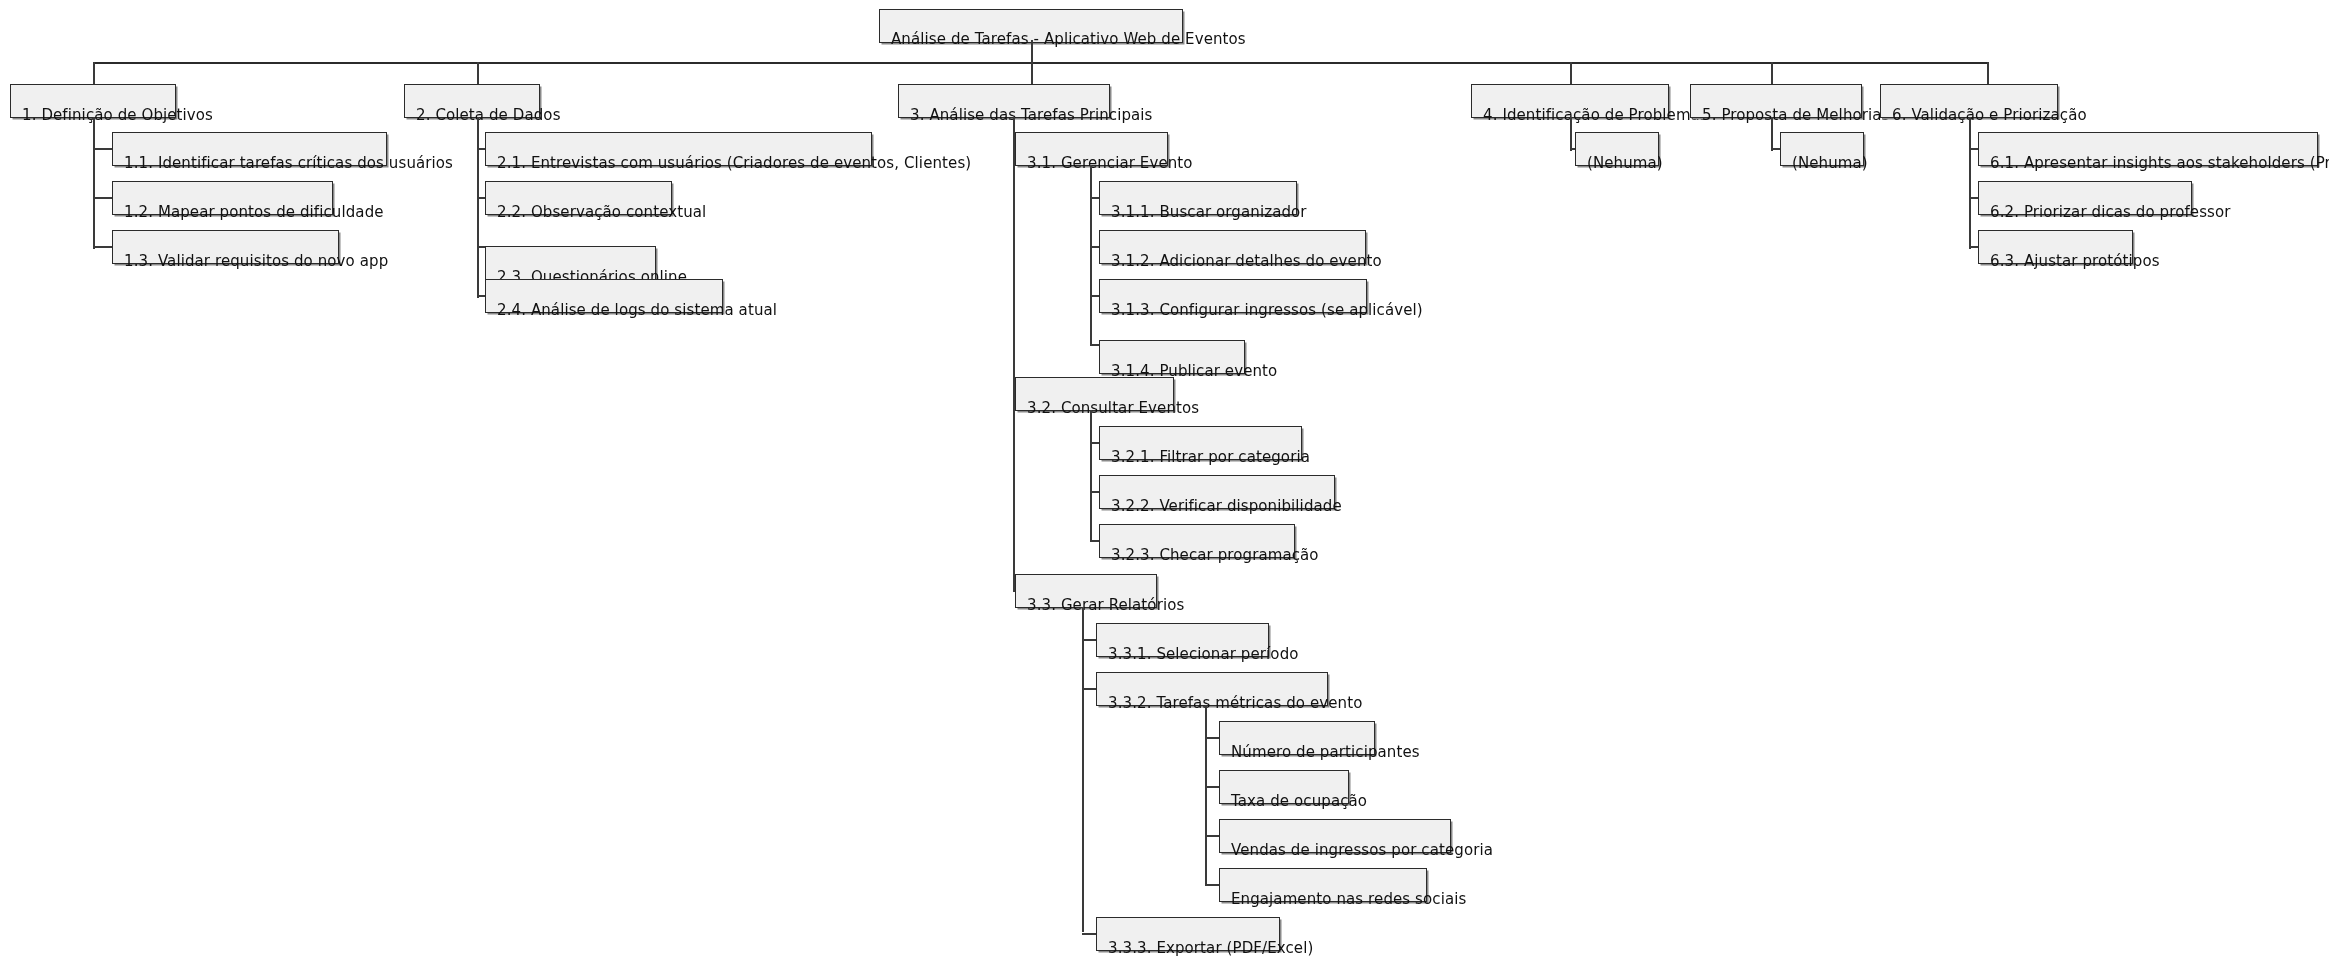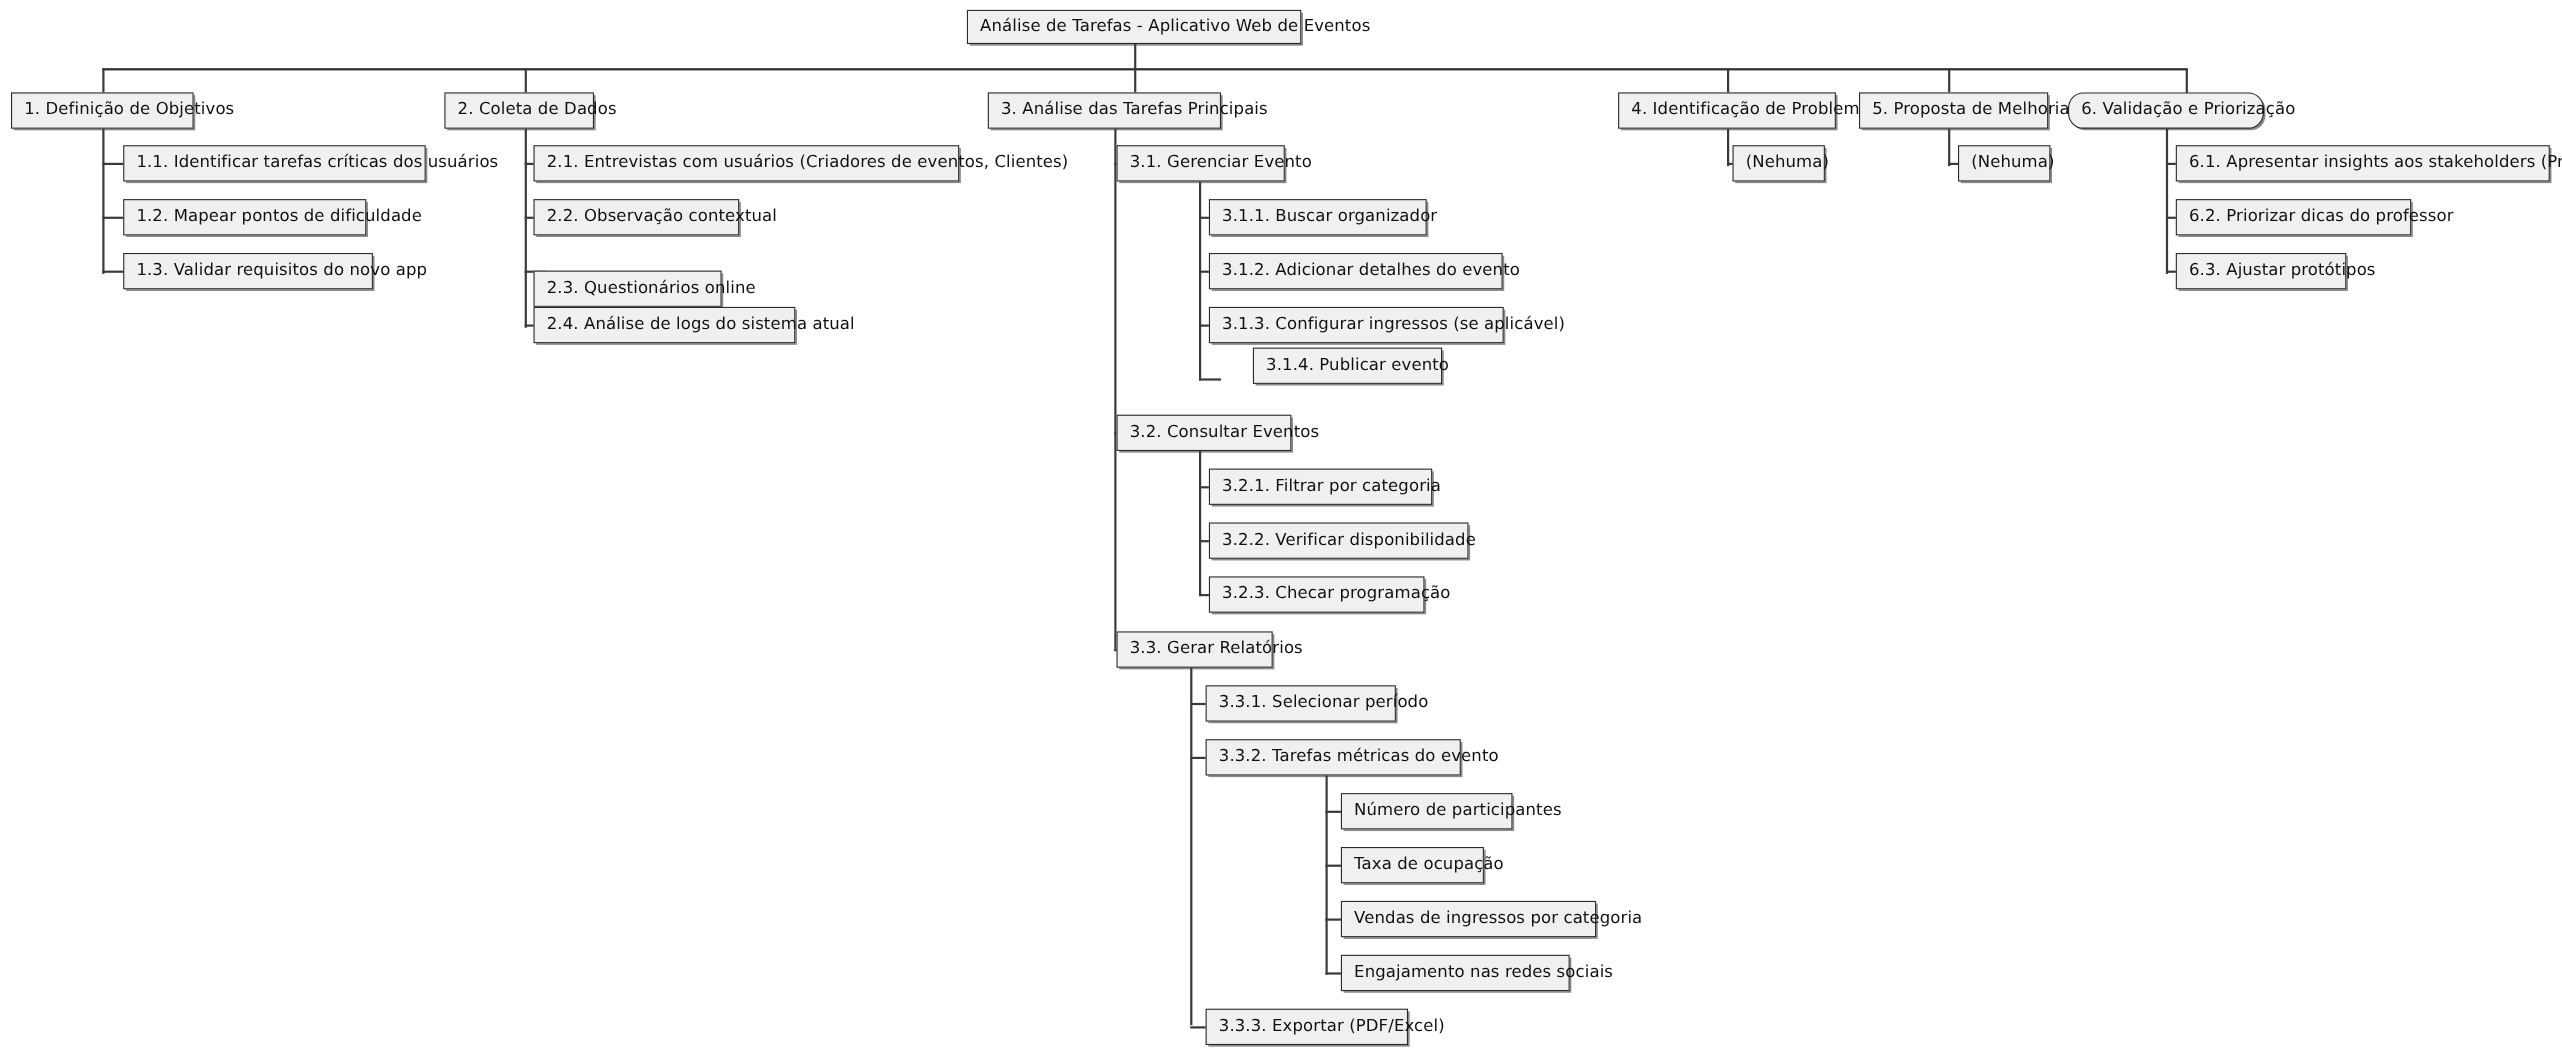--- a/index.html
+++ b/index.html
@@ -17,21 +17,21 @@
   }
   
   .node {
     position: absolute;
     box-sizing: border-box;
     background: #f0f0f0;
     border: 1.6px solid #2b2b2b;
     box-shadow: 2px 2px 0 -0.5px #8a8a8a;
     height: 33px;
     line-height: 29px;
-    padding: 0 11px;
+    padding: 16px 11px;
     font-size: 15px;
     color: #111111;
     white-space: nowrap;
     letter-spacing: 0.1px;
   }
   .node.root {
     height: 31px;
     line-height: 27px;
   }
   
@@ -103,21 +103,21 @@
   <div class="hline" style="left:1090px; top:197px; width:20px;"></div>
   <div class="node" style="left:1099px; top:181px; width:198px;">3.1.1. Buscar organizador</div>
 
   <div class="hline" style="left:1090px; top:246px; width:20px;"></div>
   <div class="node" style="left:1099px; top:230px; width:267px;">3.1.2. Adicionar detalhes do evento</div>
 
   <div class="hline" style="left:1090px; top:295px; width:20px;"></div>
   <div class="node" style="left:1099px; top:279px; width:268px;">3.1.3. Configurar ingressos (se aplicável)</div>
 
   <div class="hline" style="left:1090px; top:344px; width:20px;"></div>
-  <div class="node" style="left:1099px; top:316px; width:172px;margin-left:40px;">3.1.4. Publicar evento</div>
+  <div class="node" style="left:1099px; top:340px; width:146px;">3.1.4. Publicar evento</div>
 
   <div class="hline" style="left:1013px; top:393px; width:20px;"></div>
   <div class="node" style="left:1015px; top:377px; width:159px;">3.2. Consultar Eventos</div>
   <div class="vline" style="left:1090px; top:410px; height:132px;"></div>
 
   <div class="hline" style="left:1090px; top:442px; width:20px;"></div>
   <div class="node" style="left:1099px; top:426px; width:203px;">3.2.1. Filtrar por categoria</div>
 
   <div class="hline" style="left:1090px; top:491px; width:20px;"></div>
   <div class="node" style="left:1099px; top:475px; width:236px;">3.2.2. Verificar disponibilidade</div>
@@ -158,21 +158,21 @@
   <div class="hline" style="left:1570px; top:148px; width:20px;"></div>
   <div class="node" style="left:1575px; top:132px; width:84px;">(Nehuma)</div>
 
   <div class="vline" style="left:1771px; top:62px; height:24px;"></div>
   <div class="node" style="left:1690px; top:84px; width:172px;">5. Proposta de Melhorias</div>
   <div class="vline" style="left:1771px; top:117px; height:34px;"></div>
   <div class="hline" style="left:1771px; top:148px; width:20px;"></div>
   <div class="node" style="left:1780px; top:132px; width:84px;">(Nehuma)</div>
 
   <div class="vline" style="left:1987px; top:62px; height:24px;"></div>
-  <div class="node" style="left:1880px; top:84px; width:178px;border-radius:14px;">6. Validação e Priorização</div>
+  <div class="node" style="left:1880px; top:84px; width:178px;">6. Validação e Priorização</div>
   <div class="vline" style="left:1969px; top:117px; height:132px;"></div>
 
   <div class="hline" style="left:1969px; top:148px; width:20px;"></div>
   <div class="node" style="left:1978px; top:132px; width:340px;">6.1. Apresentar insights aos stakeholders (Prof. John)</div>
 
   <div class="hline" style="left:1969px; top:197px; width:20px;"></div>
   <div class="node" style="left:1978px; top:181px; width:214px;">6.2. Priorizar dicas do professor</div>
 
   <div class="hline" style="left:1969px; top:246px; width:20px;"></div>
   <div class="node" style="left:1978px; top:230px; width:155px;">6.3. Ajustar protótipos</div>

